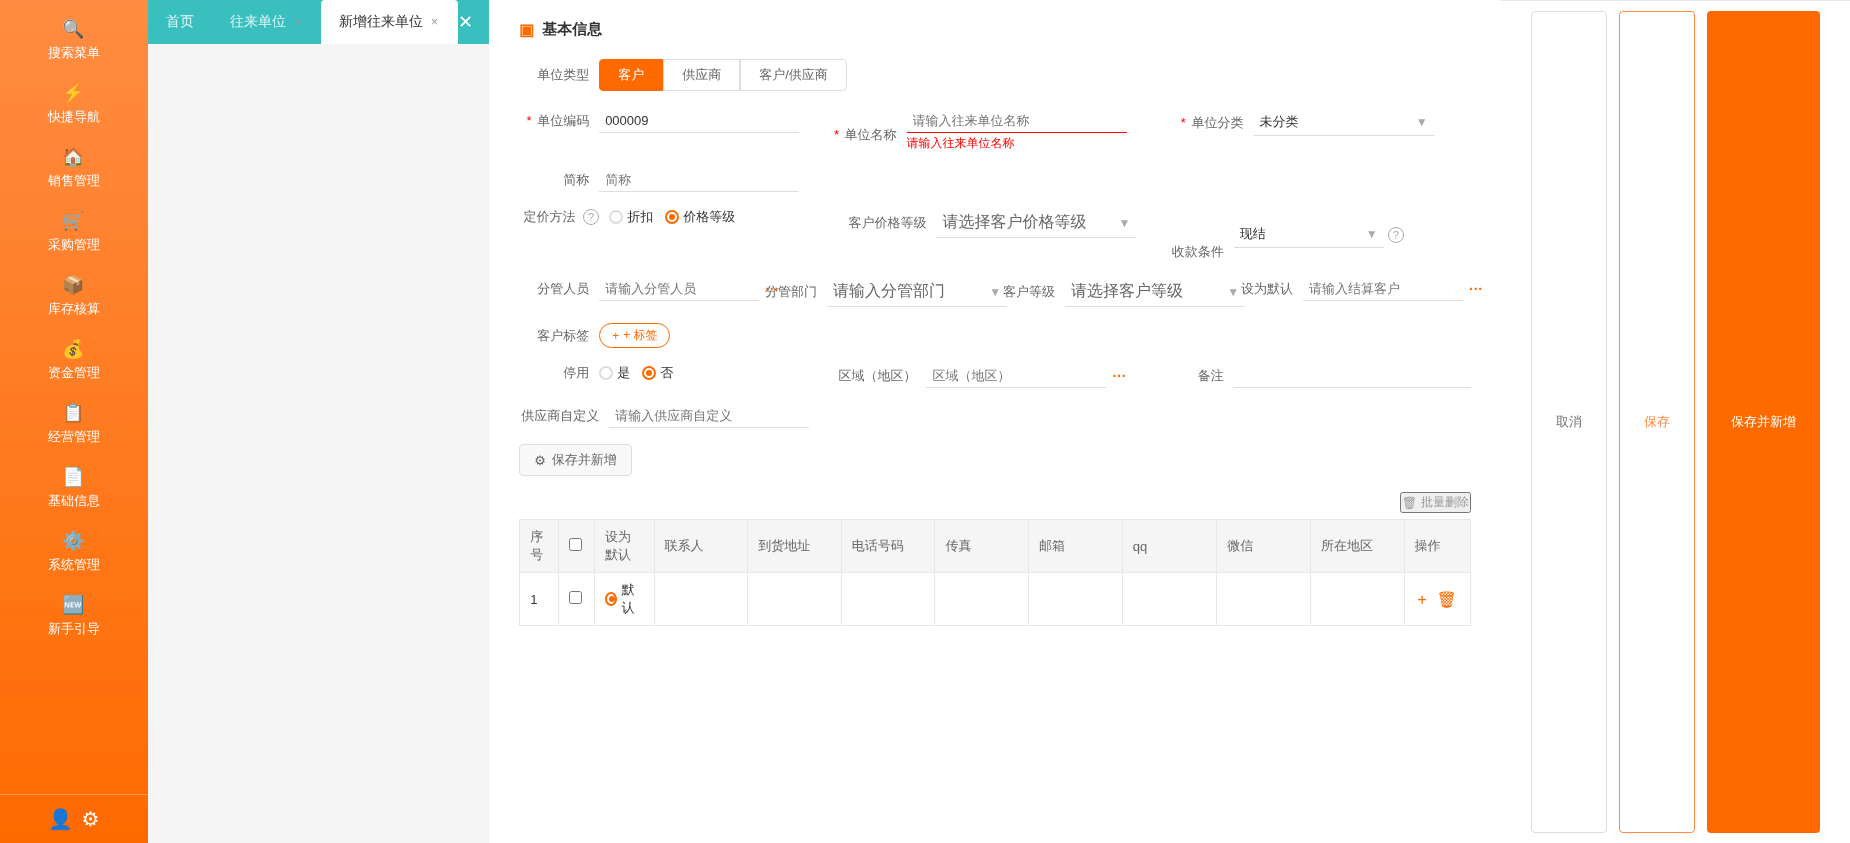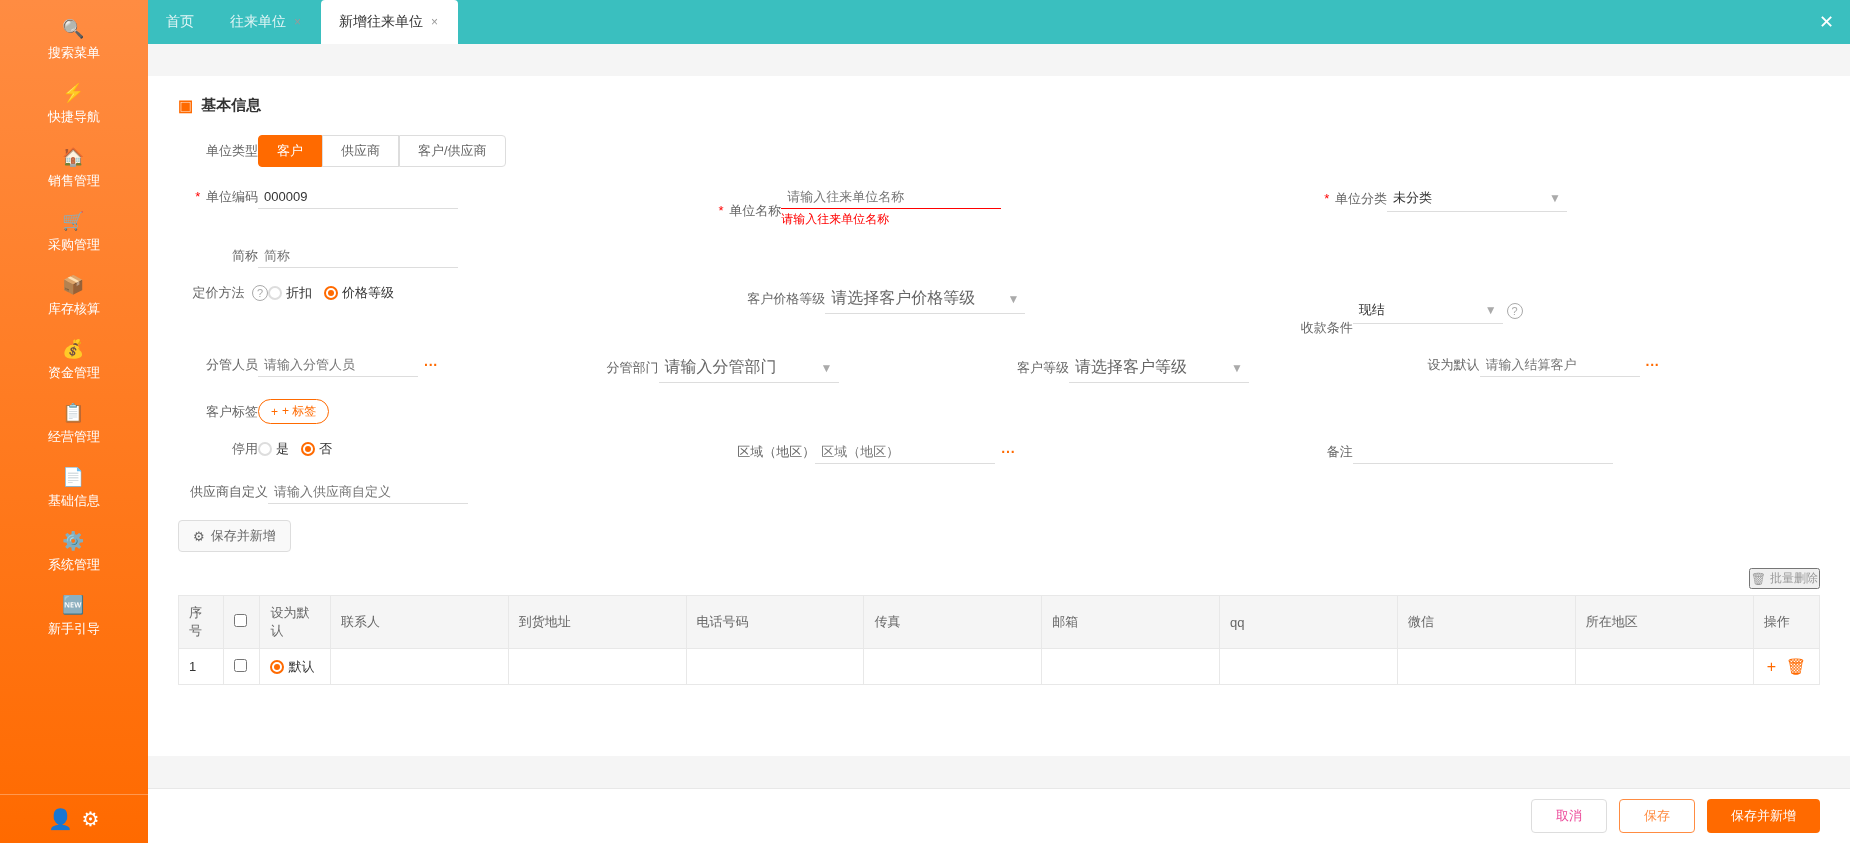--- a/index.html
+++ b/index.html
@@ -33,21 +33,21 @@
       display: flex;
       align-items: center;
       justify-content: center;
       padding: 12px 0;
       gap: 8px;
       border-top: 1px solid rgba(255,255,255,0.3);
     }
     .sidebar-bottom-icon { color: #fff; font-size: 20px; cursor: pointer; }
 
     
-    .main { flex: 1; display: flex; flex-direction: column; overflow: hidden; gap: 32px; }
+    .main { flex: 1; display: flex; flex-direction: row; overflow: hidden; }
 
     
     .tab-bar {
       background: #3abfbf;
       display: flex;
       align-items: center;
       height: 44px;
       padding-left: 0;
       flex-shrink: 0;
     }
@@ -115,20 +115,21 @@
       display: flex;
       align-items: center;
       flex: 1;
       min-width: 0;
     }
     .form-label {
       white-space: nowrap;
       color: #666;
       font-size: 13px;
       text-align: right;
+      padding-right: 10px;
       min-width: 80px;
     }
     .required-star { color: red; margin-right: 2px; }
     .form-input {
       border: none;
       border-bottom: 1px solid #ddd;
       outline: none;
       font-size: 13px;
       color: #333;
       padding: 4px 6px;
@@ -231,21 +232,21 @@
       padding: 10px 30px;
       display: flex;
       justify-content: flex-end;
       gap: 12px;
       flex-shrink: 0;
     }
     .btn-cancel {
       padding: 7px 24px;
       border: 1px solid #ddd;
       background: #fff;
-      color: #ec4899;
+      color: #737373;
       border-radius: 4px;
       cursor: pointer;
       font-size: 13px;
     }
     .btn-save {
       padding: 7px 24px;
       border: 1px solid #ff8c42;
       background: #fff;
       color: #ff8c42;
       border-radius: 4px;

